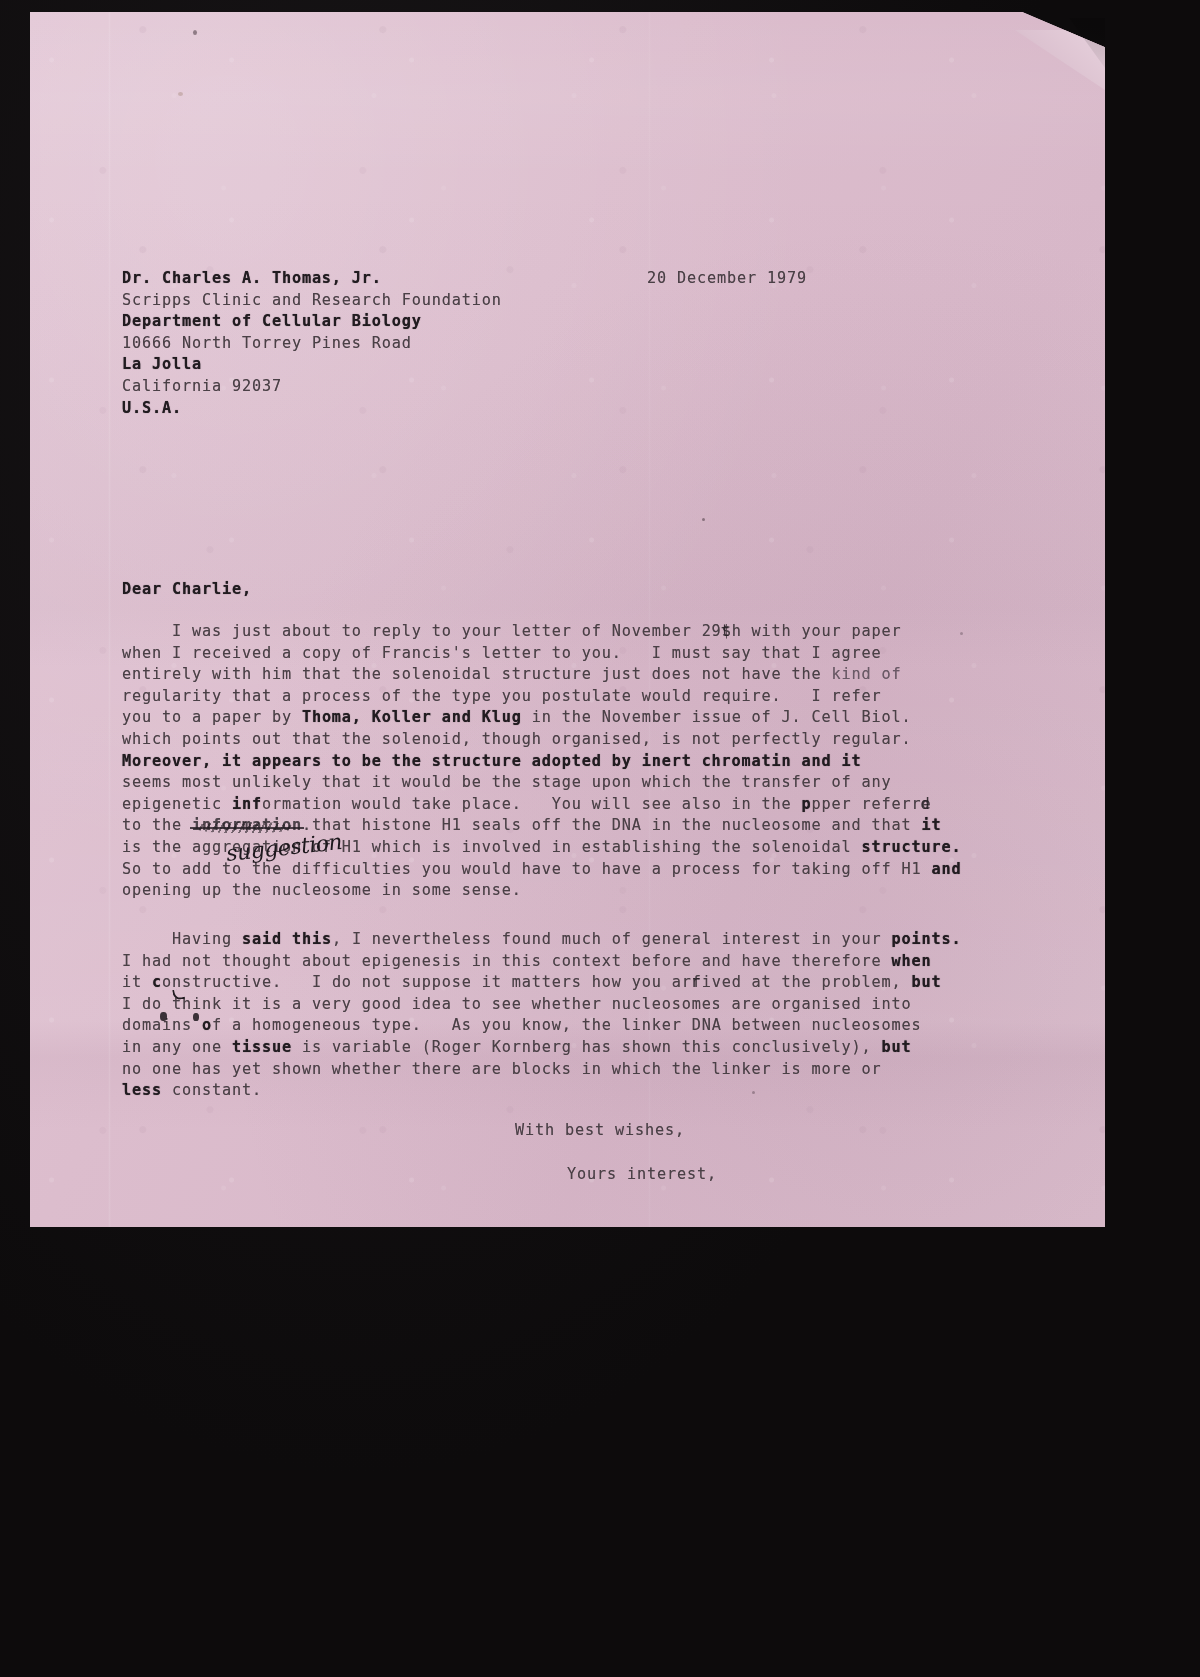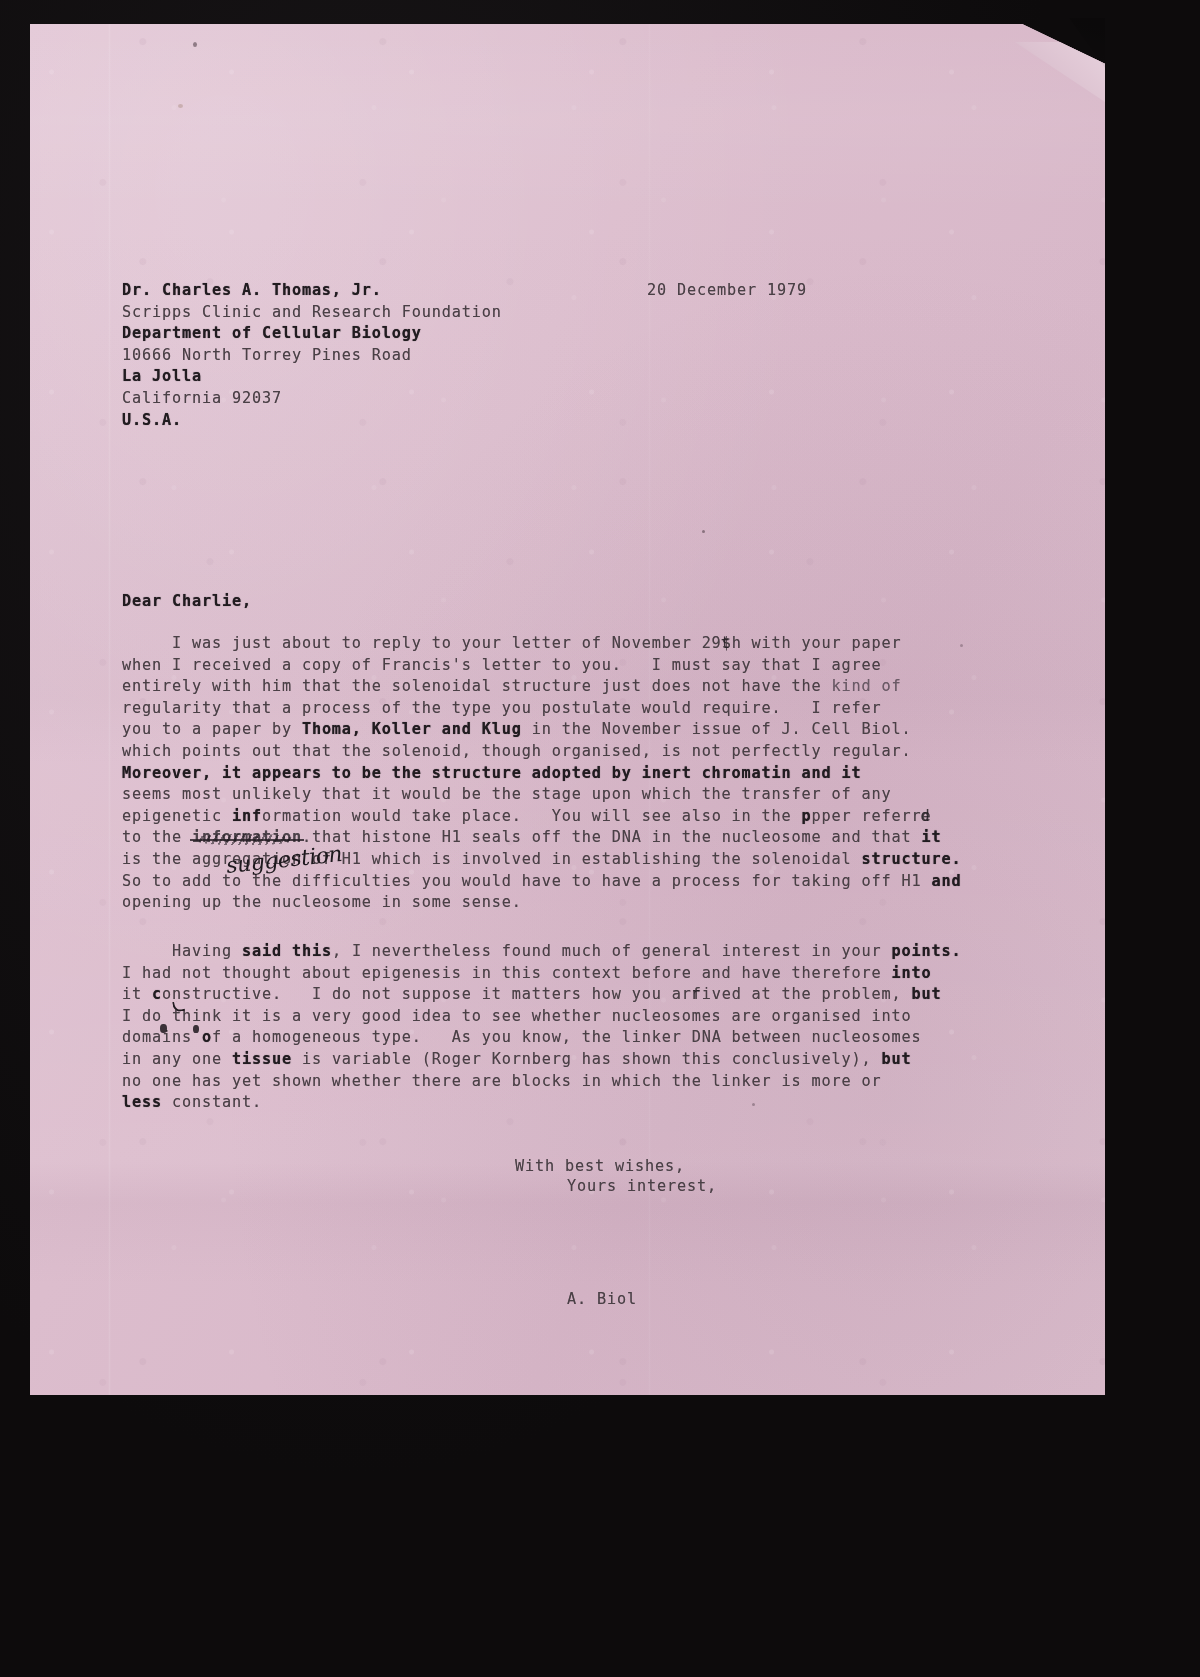--- a/index.html
+++ b/index.html
@@ -21,23 +21,23 @@
     inset: 0;
     background:
       radial-gradient(ellipse at 30% 20%, #171416 0%, #0d0b0c 60%),
       #0c0a0b;
   }
 
   
   #paper {
     position: absolute;
     left: 30px;
-    top: 24px;
+    top: 12px;
     width: 1075px;
-    height: 1371px;
+    height: 1215px;
     background: #ddbfd0;
     background-image:
       radial-gradient(ellipse at 18% 12%, rgba(255,255,255,0.14) 0%, rgba(255,255,255,0) 48%),
       radial-gradient(ellipse at 80% 78%, rgba(150,110,135,0.16) 0%, rgba(0,0,0,0) 55%),
       linear-gradient(118deg, #e2c6d5 0%, #dcbdcd 38%, #d8b8c9 68%, #dcbfce 100%);
     box-shadow: 0 0 22px rgba(0,0,0,0.55);
     
     clip-path: polygon(0 0, 92.3% 0, 100% 2.9%, 100% 100%, 0 100%);
   }
 
@@ -140,21 +140,21 @@
 
   
   #address-block { left: 92px; top: 256px; }
   #date-line     { left: 617px; top: 256px; }
 
   #salutation    { left: 92px; top: 567px; }
 
   #para-1        { left: 92px; top: 609px; }
   #para-2        { left: 92px; top: 917px; }
 
-  #closing-1     { left: 485px; top: 1108px; margin-top: 24px; }
+  #closing-1     { left: 485px; top: 1108px; }
   #closing-2     { left: 537px; top: 1152px; }
   #signature     { left: 537px; top: 1265px; }
 
   #cc-line       { left: 92px; top: 1425px; }
 
   
   .dark  { color: #211c20; font-weight: bold; text-shadow: 0 0 0.8px rgba(30,24,30,0.8); }
   .light { color: #6a5a66; }
   .mid   { color: #4a4046; }
 
@@ -287,21 +287,21 @@
 <span class="mid">seems most unlikely that it would be the stage upon which the transfer of any</span>
 <span class="mid">epigenetic <span class="dark">inf</span>ormation would take place.   You will see also in the <span class="dark">p</span>pper referr<span class="overstrike" data-over="d">e</span></span>
 <span class="mid">to the <span class="struck">information</span>.that histone H1 seals off the DNA in the nucleosome and that <span class="dark">it</span></span>
 <span class="mid">is the aggregation of H1 which is involved in establishing the solenoidal <span class="dark">structure.</span></span>
 <span class="mid">So to add to the difficulties you would have to have a process for taking off H1 <span class="dark">and</span></span>
 <span class="mid">opening up the nucleosome in some sense.</span></div>
 
     <div class="handwritten" id="hw-suggestion">suggestion</div>
 
     <div class="typed" id="para-2"><span class="mid">     Having <span class="dark">said this</span>, I nevertheless found much of general interest in your <span class="dark">points.</span></span>
-<span class="mid">I had not thought about epigenesis in this context before and have therefore <span class="dark">into</span></span>
+<span class="mid">I had not thought about epigenesis in this context before and have therefore <span class="dark">when</span></span>
 <span class="mid">it <span class="dark">c</span>onstructive.   I do not suppose it matters how you ar<span class="overstrike" data-over="r">f</span>ived at the problem, <span class="dark">but</span></span>
 <span class="mid">I do think it is a very good idea to see whether nucleosomes are organised into</span>
 <span class="mid">domains <span class="dark">o</span>f a homogeneous type.   As you know, the linker DNA between nucleosomes</span>
 <span class="mid">in any one <span class="dark">tissue</span> is variable (Roger Kornberg has shown this conclusively), <span class="dark">but</span></span>
 <span class="mid">no one has yet shown whether there are blocks in which the linker is more or</span>
 <span class="mid"><span class="dark">less</span> constant.</span></div>
 
     <div id="hw-caret"></div>
     <div class="ink-blob" style="left:130px;top:1000px;"></div>
     <div class="ink-blob" style="left:163px;top:1001px;width:6px;height:8px;"></div>

